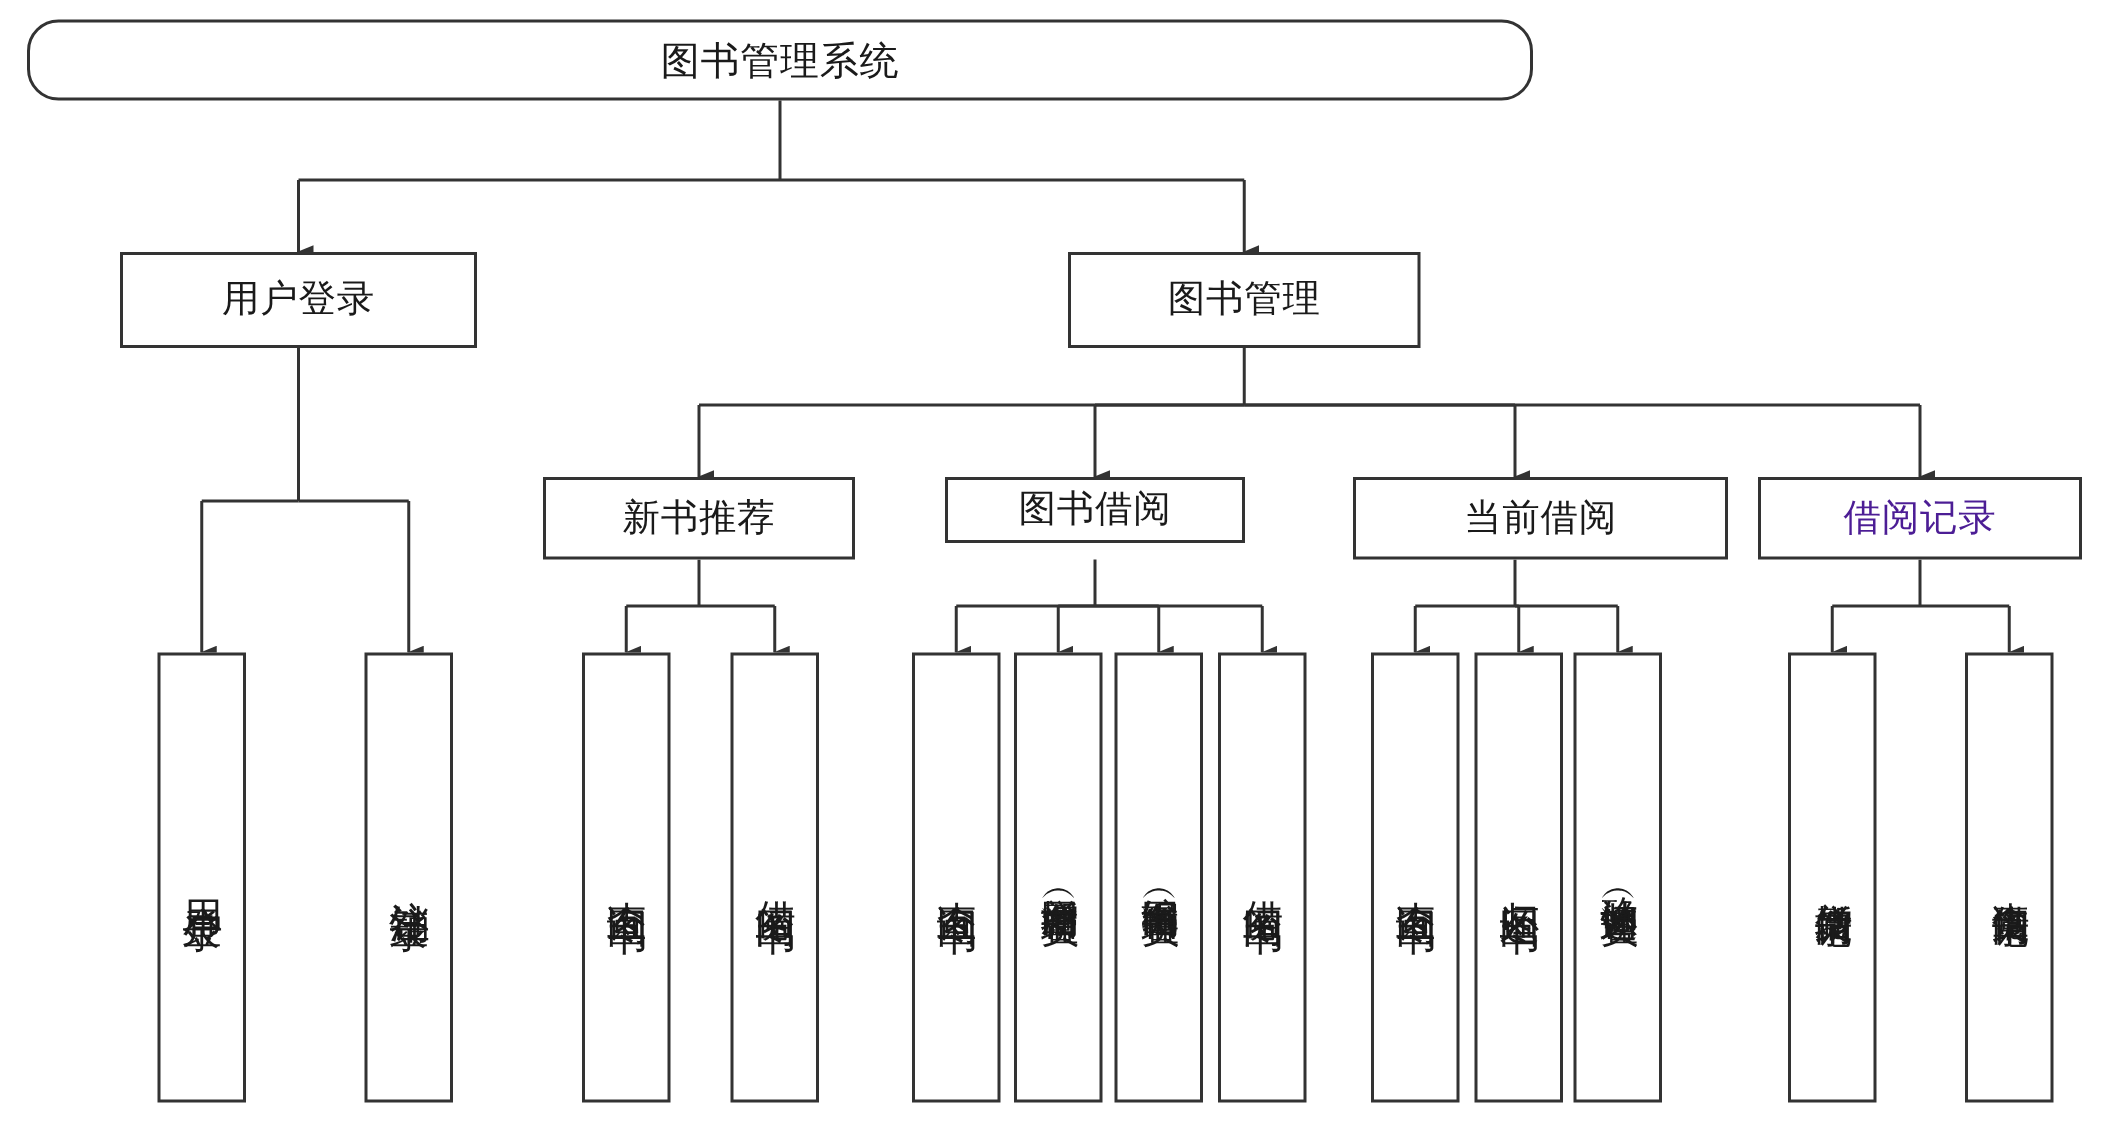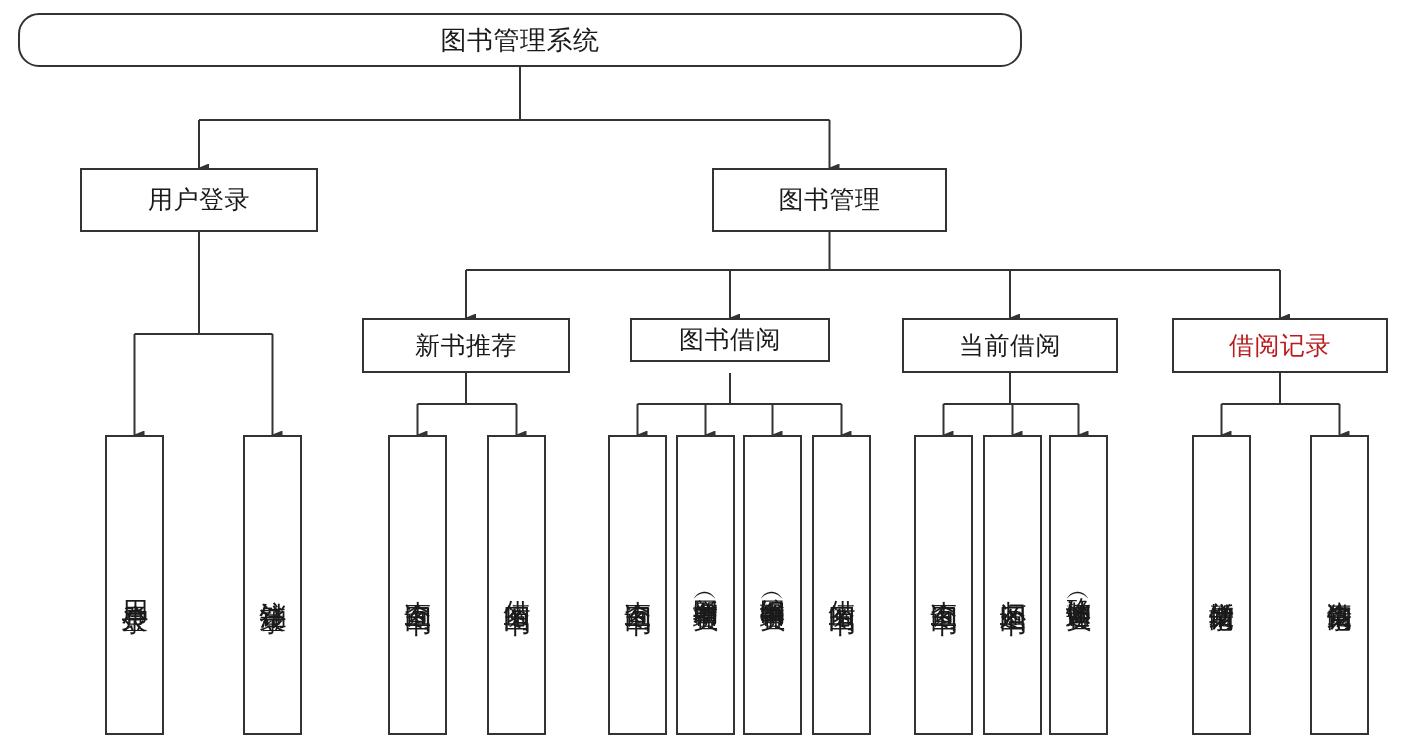--- a/index.html
+++ b/index.html
@@ -138,25 +138,25 @@
       </div>
       <div class="node-box horizontal" style="left: 712px; top: 168px; width: 235px; height: 64px; border-color: rgb(51, 51, 51); background: rgb(255, 255, 255);">
         <span class="node-label" style="color: rgb(26, 26, 26);">图书管理</span>
       </div>
       <div class="node-box horizontal" style="left: 362px; top: 318px; width: 208px; height: 55px; border-color: rgb(51, 51, 51); background: rgb(255, 255, 255);">
         <span class="node-label" style="color: rgb(26, 26, 26);">新书推荐</span>
       </div>
       <div class="node-box horizontal" style="left: 630px; top: 318px; width: 200px; height: 44px; border-color: rgb(51, 51, 51); background: rgb(255, 255, 255);">
         <span class="node-label" style="color: rgb(26, 26, 26);">图书借阅</span>
       </div>
-      <div class="node-box horizontal" style="left: 902px; top: 318px; width: 216px; height: 55px; border-color: rgb(51, 51, 51); background: rgb(255, 255, 255);">
+      <div class="node-box horizontal" style="left: 902px; top: 318px; width: 250px; height: 55px; border-color: rgb(51, 51, 51); background: rgb(255, 255, 255);">
         <span class="node-label" style="color: rgb(26, 26, 26);">当前借阅</span>
       </div>
       <div class="node-box horizontal" style="left: 1172px; top: 318px; width: 216px; height: 55px; border-color: rgb(51, 51, 51); background: rgb(255, 255, 255);">
-        <span class="node-label" style="color: #b91c1c;">借阅记录</span>
+        <span class="node-label" style="color: #4c1d95;">借阅记录</span>
       </div>
       <div class="node-box vertical" style="left: 105px; top: 435px; width: 59px; height: 300px; border-color: rgb(51, 51, 51); background: rgb(255, 255, 255);">
         <span class="node-label" style="color: rgb(26, 26, 26);">用户登录</span>
       </div>
       <div class="node-box vertical" style="left: 243px; top: 435px; width: 59px; height: 300px; border-color: rgb(51, 51, 51); background: rgb(255, 255, 255);">
         <span class="node-label" style="color: rgb(26, 26, 26);">注销登录</span>
       </div>
       <div class="node-box vertical" style="left: 388px; top: 435px; width: 59px; height: 300px; border-color: rgb(51, 51, 51); background: rgb(255, 255, 255);">
         <span class="node-label" style="color: rgb(26, 26, 26);">查询图书</span>
       </div>

